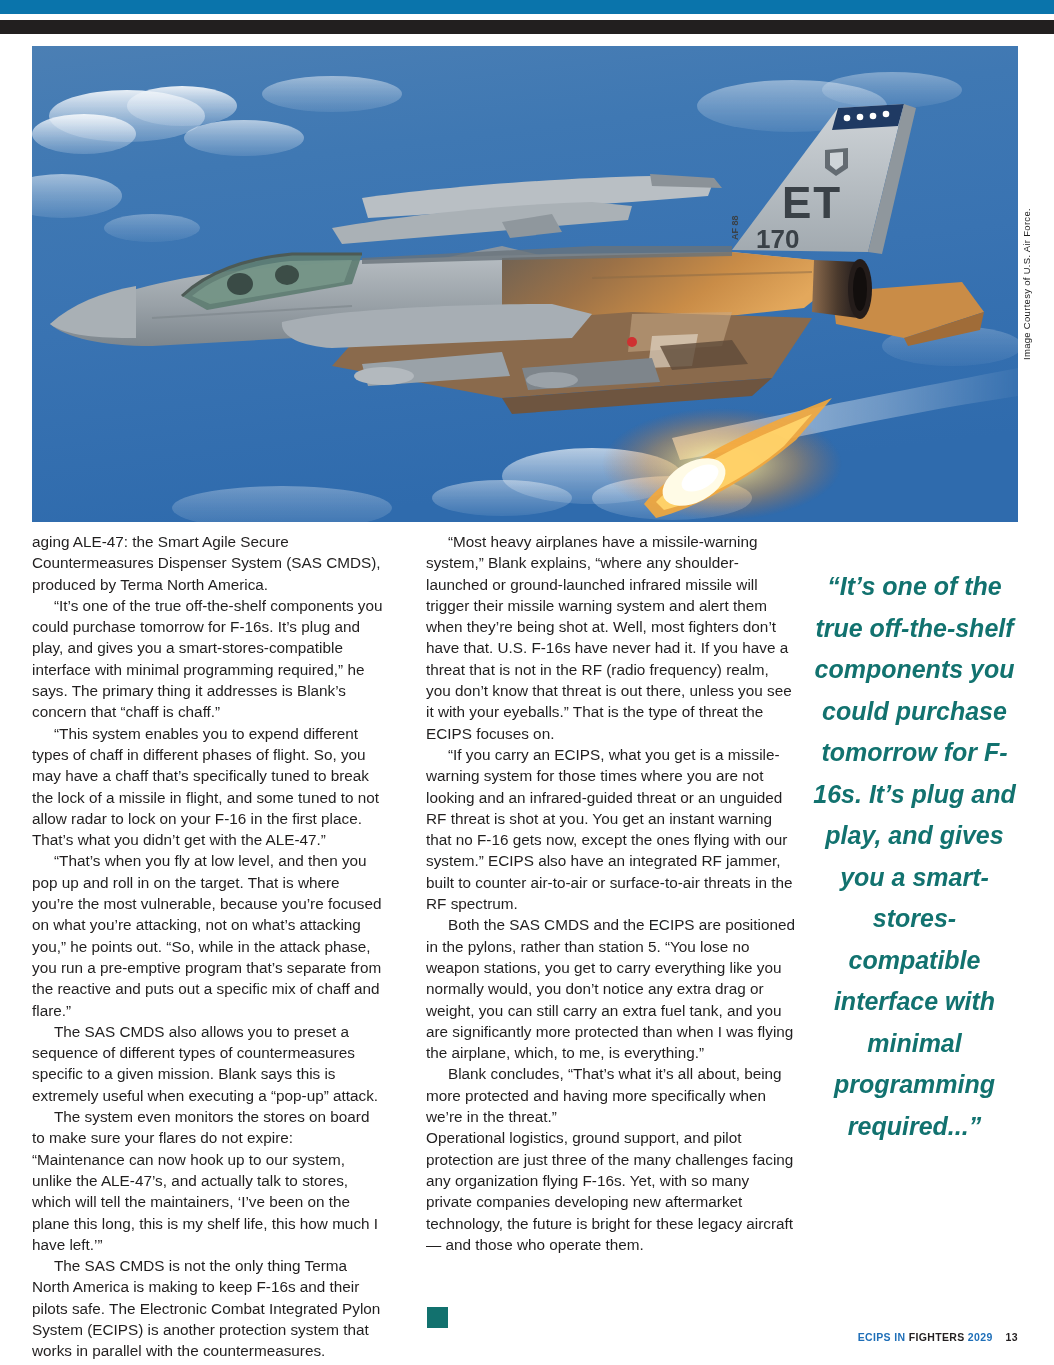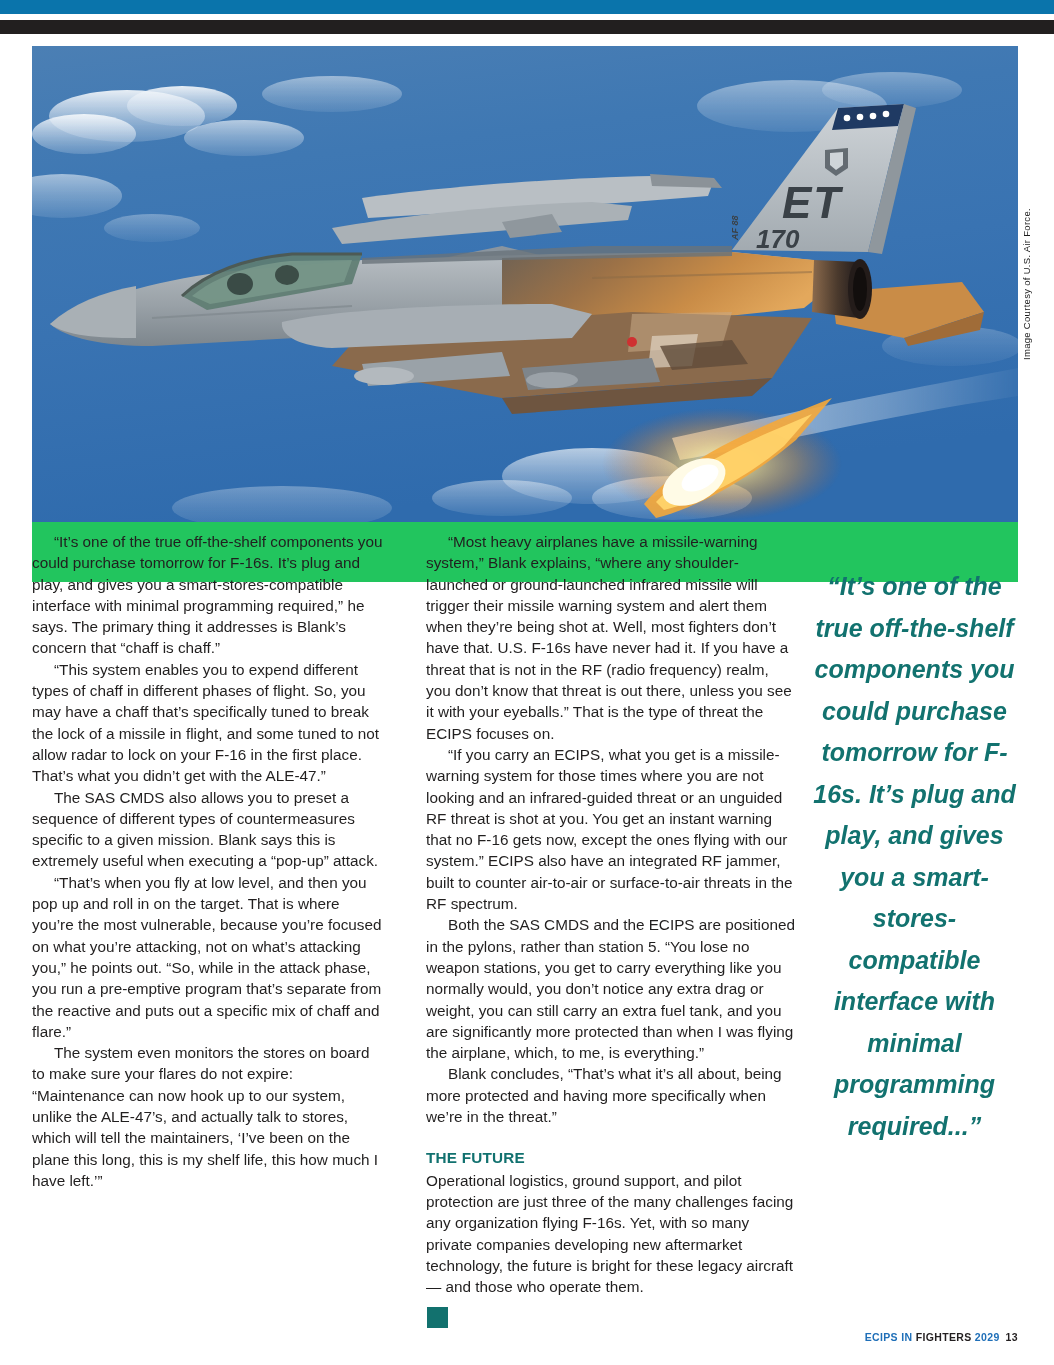--- a/index.html
+++ b/index.html
@@ -26,24 +26,23 @@
     position: absolute;
     left: 0; top: 20px;
     width: 1054px; height: 14px;
     background: #221f1f;
   }
 
   
   .hero {
     position: absolute;
     left: 32px; top: 46px;
-    width: 986px; height: 536px;
+    width: 986px; height: 476px;
     overflow: hidden;
     background: #22c55e;
-    font-style: italic;
   }
   .hero svg { display: block; }
 
   .photo-credit {
     position: absolute;
     left: 1021px;
     top: 360px;
     width: 180px;
     transform: rotate(-90deg);
     transform-origin: 0 0;
@@ -108,21 +107,21 @@
     position: absolute;
     right: 36px;
     top: 1331px;
     font-size: 10.5px;
     font-weight: bold;
     letter-spacing: .35px;
     white-space: nowrap;
   }
   .footer .blue { color: #1f6fb8; }
   .footer .dark { color: #231f20; }
-  .footer .pg { color: #231f20; margin-left: 6px; }
+  .footer .pg { color: #231f20; margin-left: 13px; }
 </style>
 </head>
 <body>
 
 <div class="top-blue-bar"></div>
 <div class="top-dark-bar"></div>
 
 <div class="hero">
   <svg width="986" height="476" viewBox="0 0 986 476" xmlns="http://www.w3.org/2000/svg">
     <defs>
@@ -279,33 +278,34 @@
       <path d="M624 456 C 648 430, 694 404, 752 380 L780 368 L752 400 C 712 434, 666 456, 632 464 Z" fill="#ffd36a" opacity="0.95"></path>
       <ellipse cx="662" cy="436" rx="34" ry="20" fill="#fffbe6" transform="rotate(-28 662 436)"></ellipse>
       <ellipse cx="668" cy="432" rx="20" ry="11" fill="#ffffff" transform="rotate(-28 668 432)"></ellipse>
     </g>
   </svg>
 </div>
 
 <div class="photo-credit">Image Courtesy of U.S. Air Force.</div>
 
 <div class="col" id="col-1">
+  <p>aging ALE-47: the Smart Agile Secure Countermeasures Dispenser System (SAS CMDS), produced by Terma North America.</p>
   <p class="indent">“It’s one of the true off-the-shelf components you could purchase tomorrow for F-16s. It’s plug and play, and gives you a smart-stores-compatible interface with minimal programming required,” he says. The primary thing it addresses is Blank’s concern that “chaff is chaff.”</p>
   <p class="indent">“This system enables you to expend different types of chaff in different phases of flight. So, you may have a chaff that’s specifically tuned to break the lock of a missile in flight, and some tuned to not allow radar to lock on your F-16 in the first place. That’s what you didn’t get with the ALE-47.”</p>
+  <p class="indent">“That’s when you fly at low level, and then you pop up and roll in on the target. That is where you’re the most vulnerable, because you’re focused on what you’re attacking, not on what’s attacking you,” he points out. “So, while in the attack phase, you run a pre-emptive program that’s separate from the reactive and puts out a specific mix of chaff and flare.”</p>
   <p class="indent">The SAS CMDS also allows you to preset a sequence of different types of countermeasures specific to a given mission. Blank says this is extremely useful when executing a “pop-up” attack.</p>
-  <p class="indent">“That’s when you fly at low level, and then you pop up and roll in on the target. That is where you’re the most vulnerable, because you’re focused on what you’re attacking, not on what’s attacking you,” he points out. “So, while in the attack phase, you run a pre-emptive program that’s separate from the reactive and puts out a specific mix of chaff and flare.”</p>
   <p class="indent">The system even monitors the stores on board to make sure your flares do not expire: “Maintenance can now hook up to our system, unlike the ALE-47’s, and actually talk to stores, which will tell the maintainers, ‘I’ve been on the plane this long, this is my shelf life, this how much I have left.’”</p>
+  <p class="indent">The SAS CMDS is not the only thing Terma North America is making to keep F-16s and their pilots safe. The Electronic Combat Integrated Pylon System (ECIPS) is another protection system that works in parallel with the countermeasures.</p>
 </div>
 
 <div class="col" id="col-2">
   <p class="indent">“Most heavy airplanes have a missile-warning system,” Blank explains, “where any shoulder-launched or ground-launched infrared missile will trigger their missile warning system and alert them when they’re being shot at. Well, most fighters don’t have that. U.S. F-16s have never had it. If you have a threat that is not in the RF (radio frequency) realm, you don’t know that threat is out there, unless you see it with your eyeballs.” That is the type of threat the ECIPS focuses on.</p>
   <p class="indent">“If you carry an ECIPS, what you get is a missile-warning system for those times where you are not looking and an infrared-guided threat or an unguided RF threat is shot at you. You get an instant warning that no F-16 gets now, except the ones flying with our system.” ECIPS also have an integrated RF jammer, built to counter air-to-air or surface-to-air threats in the RF spectrum.</p>
   <p class="indent">Both the SAS CMDS and the ECIPS are positioned in the pylons, rather than station 5. “You lose no weapon stations, you get to carry everything like you normally would, you don’t notice any extra drag or weight, you can still carry an extra fuel tank, and you are significantly more protected than when I was flying the airplane, which, to me, is everything.”</p>
   <p class="indent">Blank concludes, “That’s what it’s all about, being more protected and having more specifically when we’re in the threat.”</p>
-  <p class="section-head">THE FUTURE</p>
   <p>Operational logistics, ground support, and pilot protection are just three of the many challenges facing any organization flying F-16s. Yet, with so many private companies developing new aftermarket technology, the future is bright for these legacy aircraft — and those who operate them.</p>
 </div>
 
 <div class="end-mark"></div>
 
 <div class="pull-quote">“It’s one of the true off-the-shelf components you could purchase tomorrow for F-16s. It’s plug and play, and gives you a smart-stores-compatible interface with minimal programming required...”</div>
 
 <div class="footer">
   <span class="blue">ECIPS IN</span><span>&nbsp;</span><span class="dark">FIGHTERS</span><span>&nbsp;</span><span class="blue">2029</span><span class="pg">13</span>
 </div>

